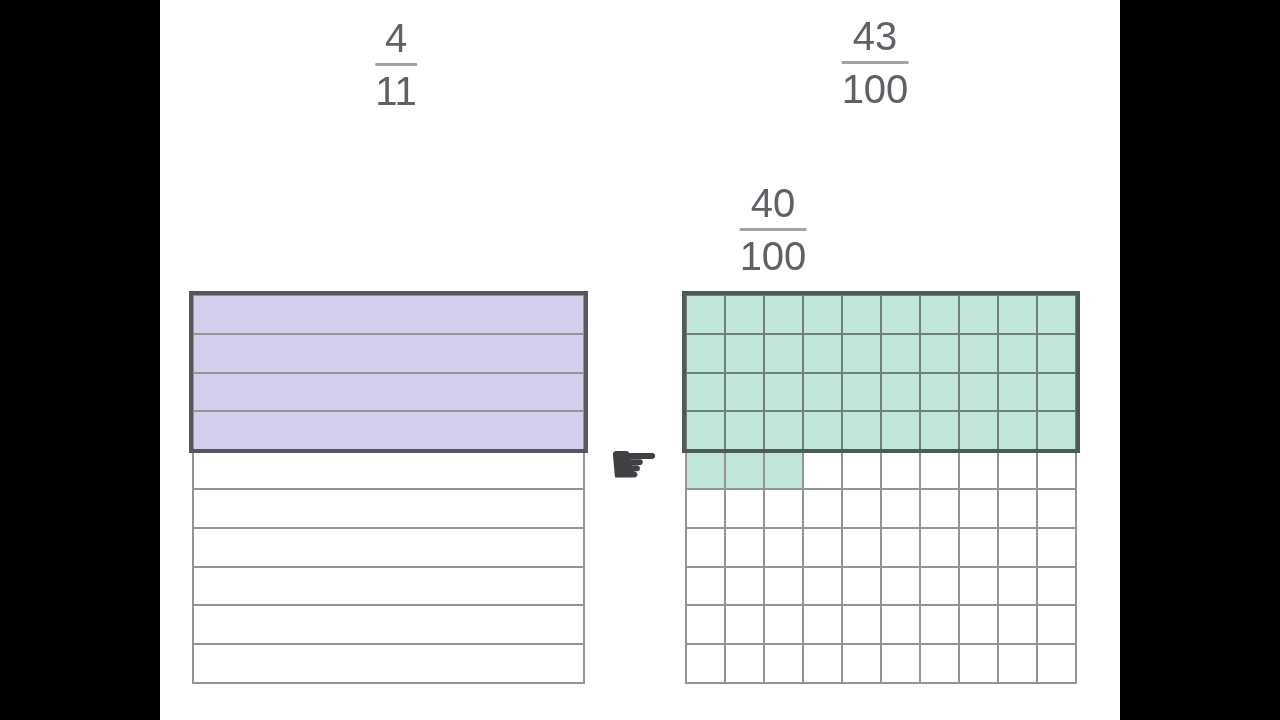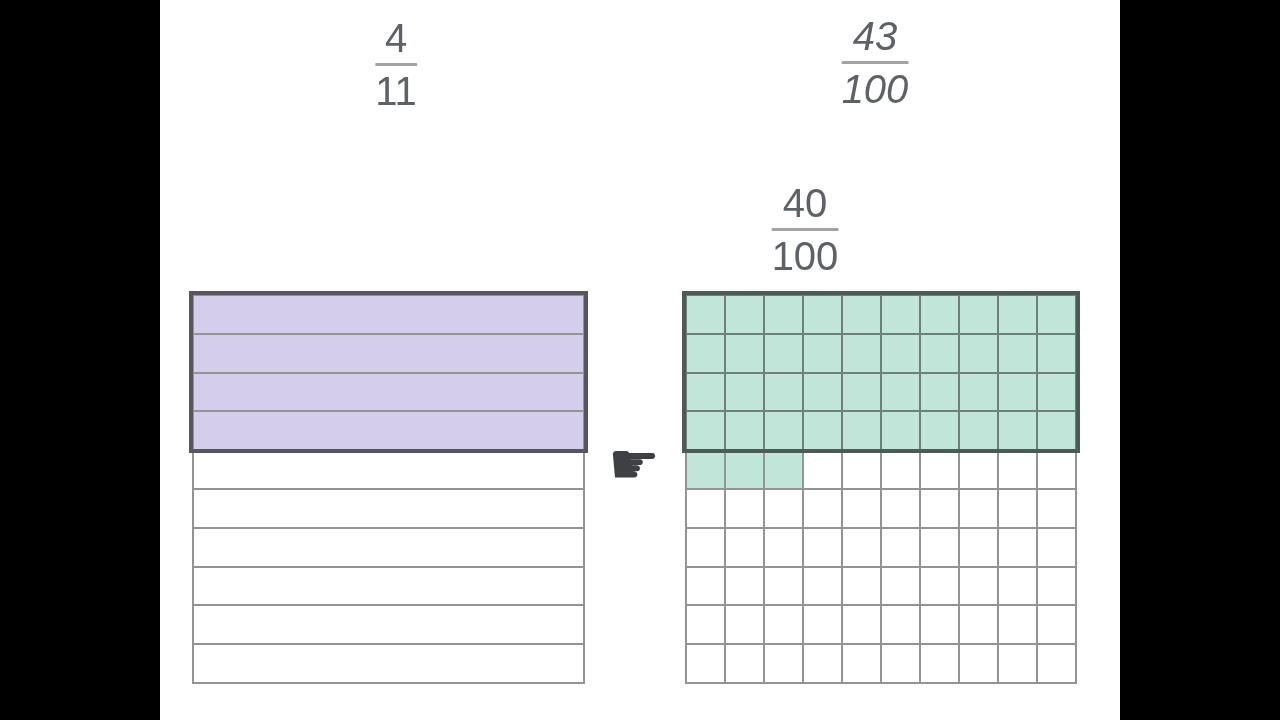--- a/index.html
+++ b/index.html
@@ -22,22 +22,22 @@
   .content{position:absolute;left:160px;top:0;width:960px;height:720px;background:var(--background);}
   .pillar{position:absolute;top:0;width:160px;height:720px;background:var(--pillarbox);}
   .pillar.left{left:0;}
   .pillar.right{left:1120px;}
 
   
   .frac{position:absolute;display:inline-flex;flex-direction:column;align-items:center;
         transform:translateX(-50%);font-size:40px;line-height:44px;color:var(--text);}
   .frac .bar{align-self:stretch;height:3px;background:var(--fraction-bar);margin:3px 0;border-radius:1px;}
   #frac-tenths{left:236px;top:16px;}
-  #frac-hundredths{left:715px;top:14px;font-style:italic;}
-  #frac-equivalent{left:613px;top:181px;margin-left:32px;}
+  #frac-hundredths{left:715px;top:14px;}
+  #frac-equivalent{left:613px;top:181px;}
 
   
   #tenths-grid{position:absolute;left:32px;top:294px;width:393px;height:390px;}
   #tenths-rows{width:100%;height:100%;display:flex;flex-direction:column;
                border:2px solid var(--grid-line);box-sizing:border-box;}
   .trow{flex:1;border-bottom:2px solid var(--grid-line);background:#fff;}
   .trow:last-child{border-bottom:none;}
   .trow.shaded{background:var(--tenths-fill);}
   .shade-frame{position:absolute;left:-3px;top:-3px;width:calc(100% + 6px);height:162px;
                box-sizing:border-box;pointer-events:none;}

